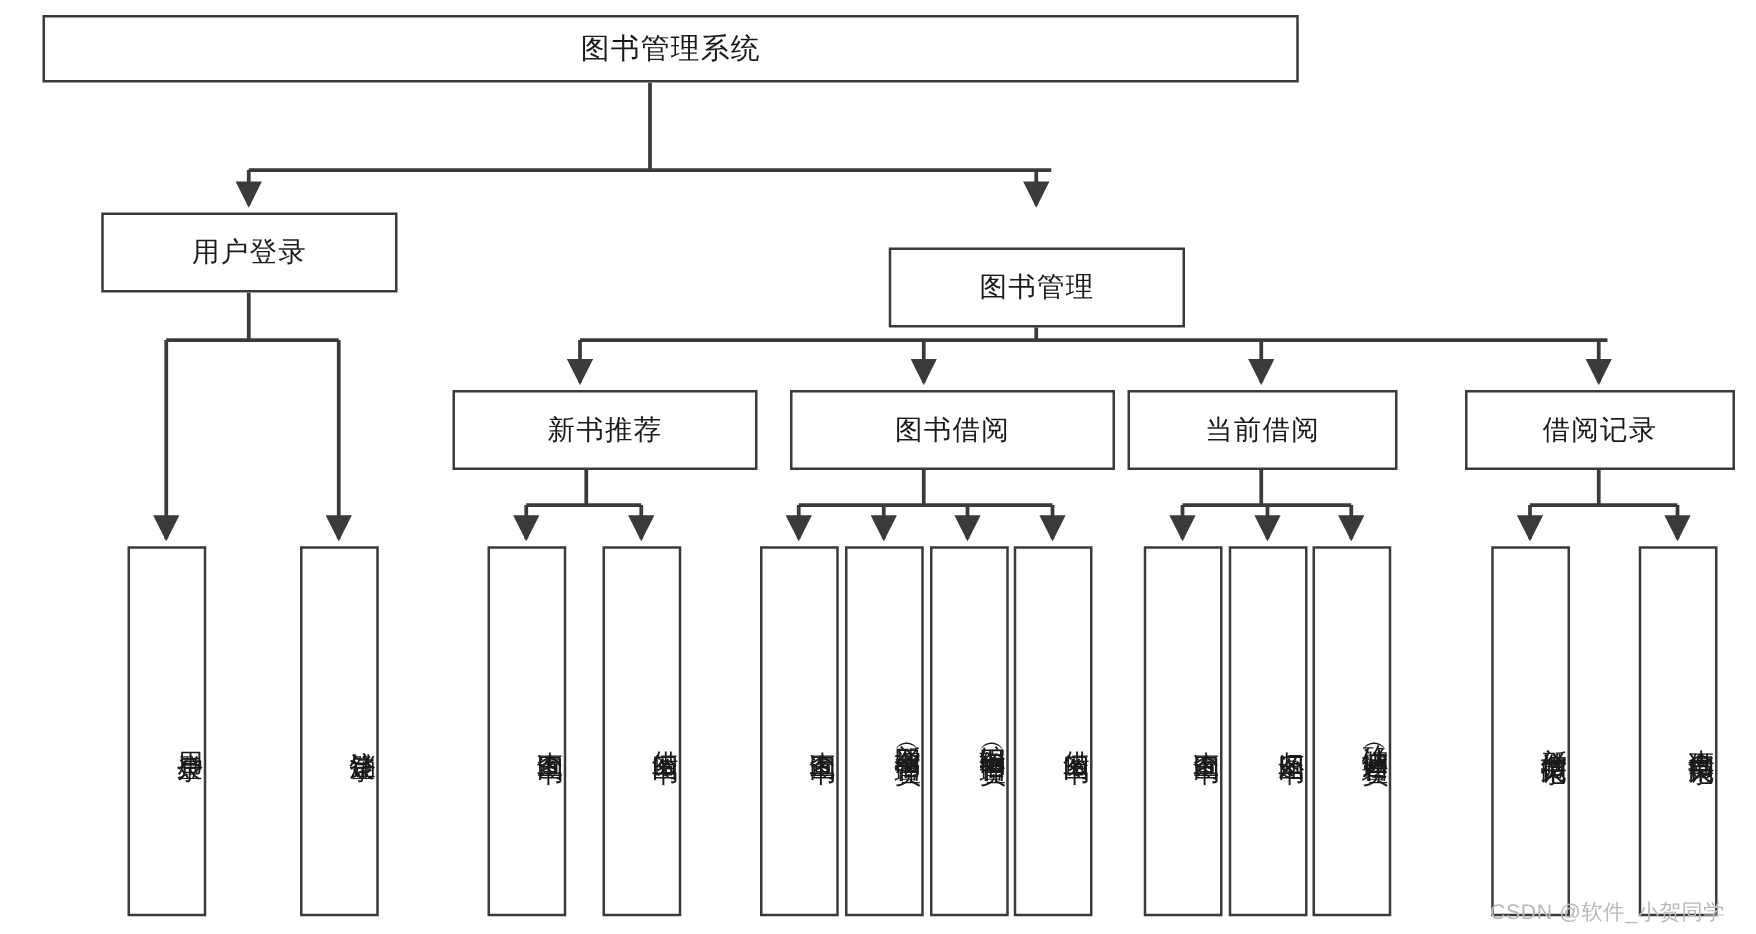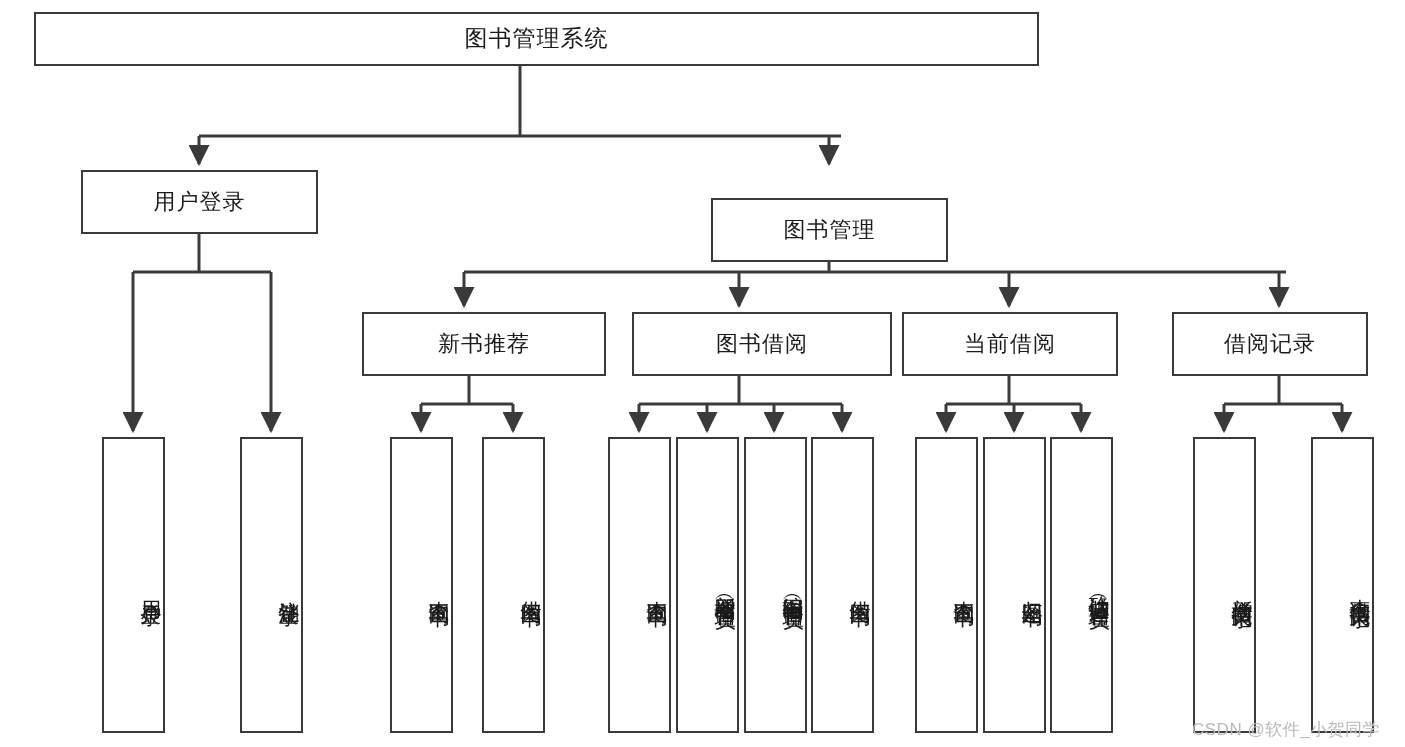--- a/index.html
+++ b/index.html
@@ -125,21 +125,21 @@
   </svg>
 
   <div class="node horizontal root" style="left:34px; top:12px; width:1005px; height:54px;">图书管理系统</div>
 
   <div class="node horizontal" style="left:81px; top:170px; width:237px; height:64px;">用户登录</div>
   <div class="node horizontal" style="left:711px; top:170px; width:237px; height:64px;margin-top:28px;">图书管理</div>
 
   <div class="node horizontal" style="left:362px; top:312px; width:244px; height:64px;">新书推荐</div>
   <div class="node horizontal" style="left:632px; top:312px; width:260px; height:64px;">图书借阅</div>
   <div class="node horizontal" style="left:902px; top:312px; width:216px; height:64px;">当前借阅</div>
-  <div class="node horizontal" style="left:1172px; top:312px; width:196px; height:64px;">借阅记录</div>
+  <div class="node horizontal" style="left:1172px; top:312px; width:216px; height:64px;">借阅记录</div>
 
   <div class="node vertical" style="left:102px; top:437px; width:63px; height:296px;">
     <span class="vlabel">用户登录</span>
   </div>
   <div class="node vertical" style="left:240px; top:437px; width:63px; height:296px;">
     <span class="vlabel">注销登录</span>
   </div>
 
   <div class="node vertical" style="left:390px; top:437px; width:63px; height:296px;">
     <span class="vlabel">查询图书</span>

